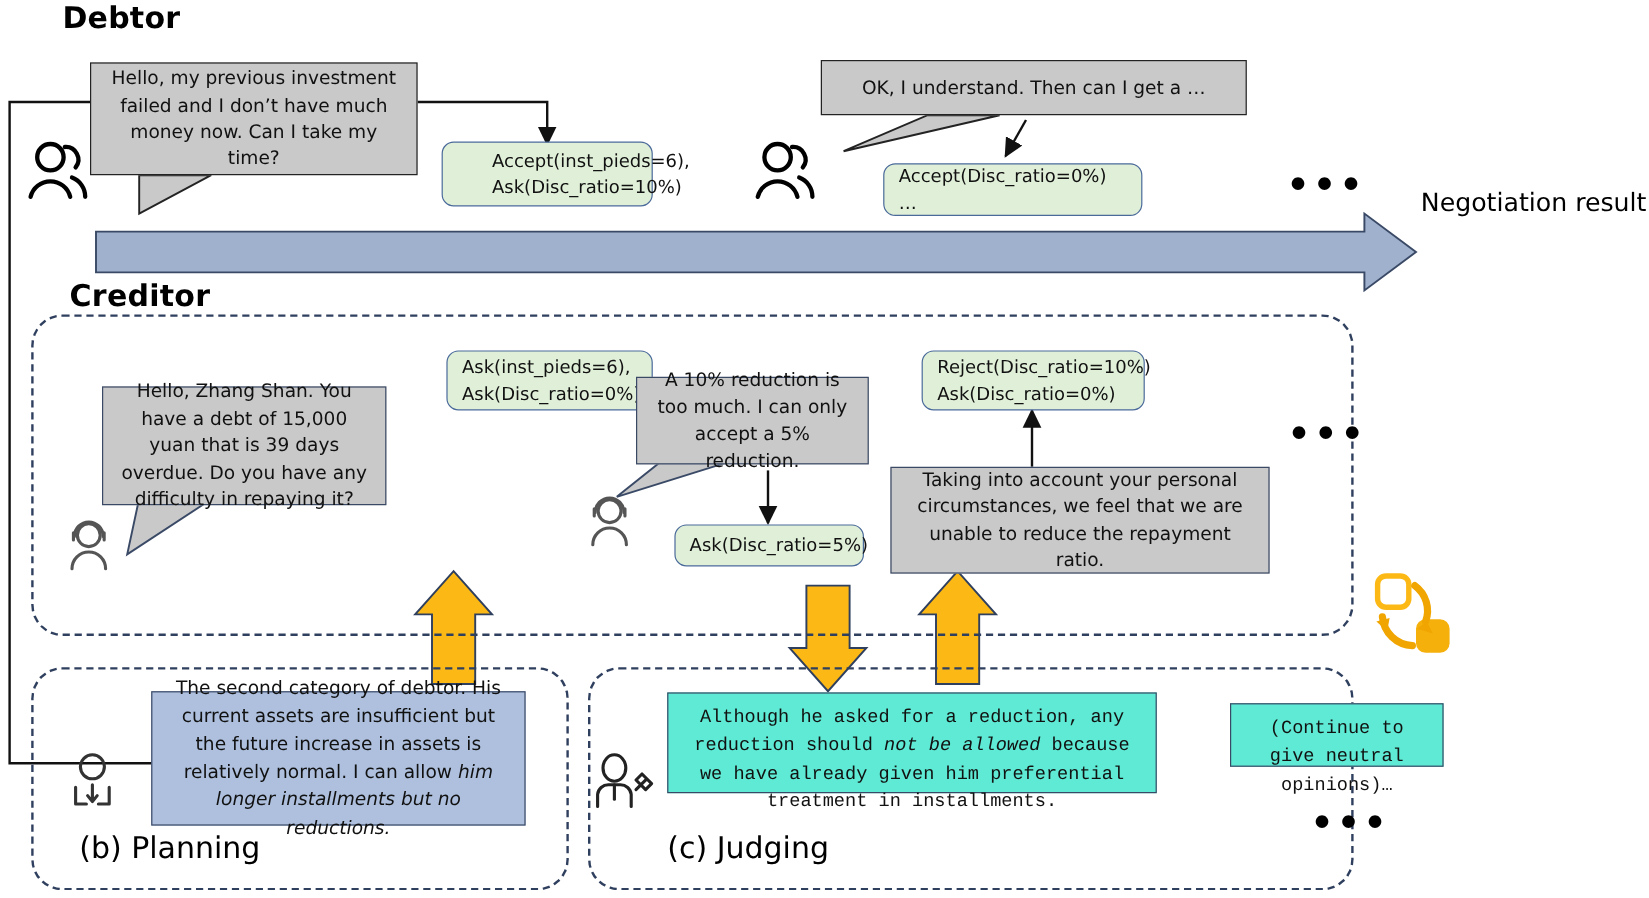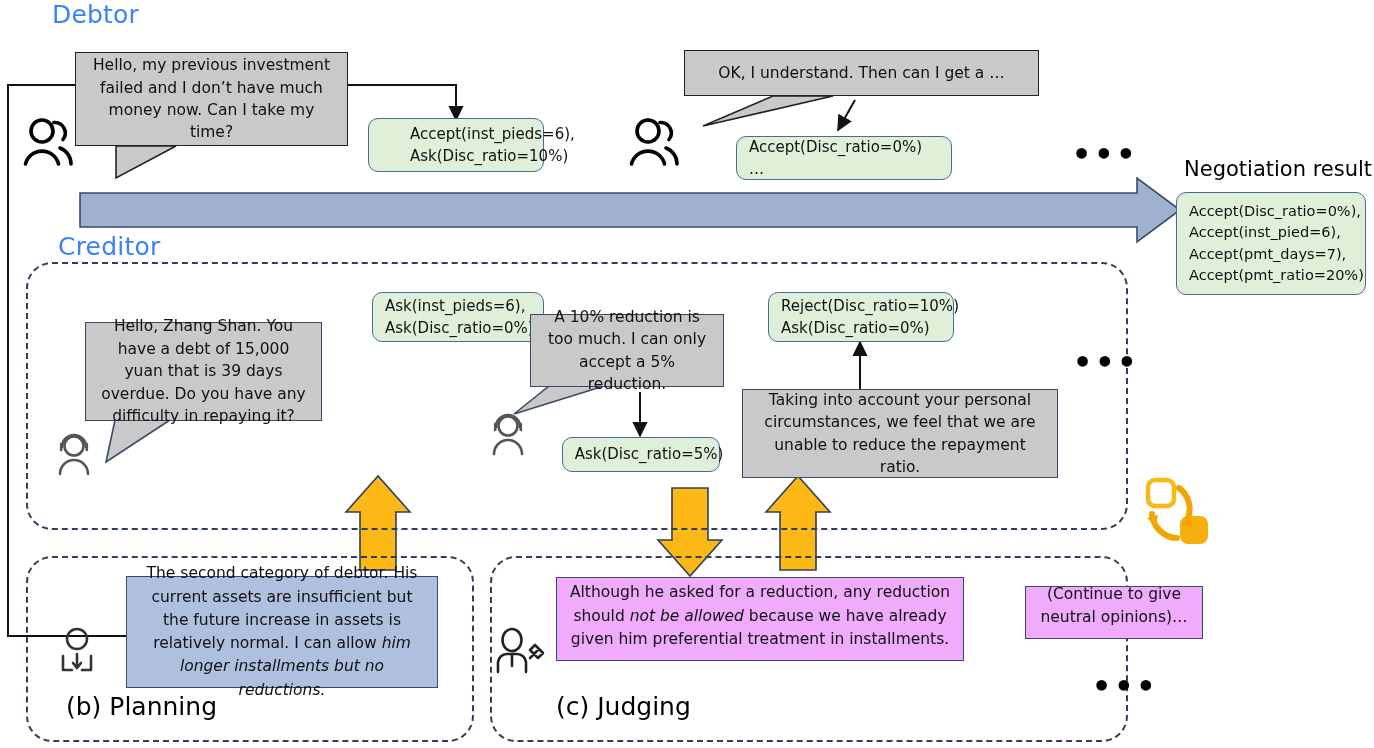--- a/index.html
+++ b/index.html
@@ -8,21 +8,21 @@
     font-family:"DejaVu Sans","Liberation Sans",sans-serif;
     color:#111;
   }
   .stage{position:absolute;left:0;top:0;width:1374px;height:748px;}
   svg.layer{position:absolute;left:0;top:0;width:1374px;height:748px;pointer-events:none;}
 
   .node{position:absolute;box-sizing:border-box;}
 
   
   .role-title{
-    font-weight:400;font-size:25px;letter-spacing:.2px;color:#3b82f6;
+    font-weight:700;font-size:25px;letter-spacing:.2px;color:#000000;
     white-space:nowrap;
   }
   .section-title{
     font-size:25px;color:#000;white-space:nowrap;
   }
   .side-title{font-size:21px;color:#000;white-space:nowrap;}
 
   
   .bubble{
     background:#c9c9c9;border:1.6px solid #232323;
@@ -40,23 +40,23 @@
   .act.ctr{align-items:center;}
 
   
   .plan{
     background:#aec0de;border:1.6px solid #3a4a66;
     font-size:15.5px;line-height:1.5;padding:9px 12px;text-align:center;
     display:flex;align-items:center;justify-content:center;
   }
   
   .judge{
-    background:#f0abfc;border:1.6px solid #3a4a66;
+    background:#5eead4;border:1.6px solid #3a4a66;
     font-size:15.5px;line-height:1.5;padding:9px 12px;text-align:center;
-    display:flex;align-items:flex-end;justify-content:center;
+    display:flex;align-items:flex-start;justify-content:center;font-family:Liberation Mono, monospace;
   }
   .judge.small{font-size:15.5px;}
 
   i.em{font-style:italic;}
 
   
   .frame{
     border:2px dashed #2f3f5e;border-radius:26px;background:transparent;
   }
 
@@ -160,24 +160,20 @@
 Ask(Disc_ratio=10%)</div>
 
   <div class="node bubble" style="left:684px;top:50px;width:355px;height:46px;">OK, I understand. Then can I get a …</div>
 
   <div class="node act ctr" style="left:736px;top:136px;width:216px;height:44px;">Accept(Disc_ratio=0%) …</div>
 
   <div class="node dots" style="left:1072px;top:140px;">•••</div>
 
   <div class="node side-title" style="left:1184px;top:157px;">Negotiation result</div>
 
-  <div class="node act" style="left:1176px;top:192px;width:190px;height:103px;white-space:pre-line;font-size:14.5px;line-height:1.45;">Accept(Disc_ratio=0%),
-Accept(inst_pied=6),
-Accept(pmt_days=7),
-Accept(pmt_ratio=20%)</div>
 
   <div class="node frame" style="left:26px;top:262px;width:1102px;height:268px;"></div>
 
 
   <div class="node bubble navy" style="left:85px;top:322px;width:237px;height:99px;">Hello, Zhang Shan. You have a debt of 15,000 yuan that is 39 days overdue. Do you have any difficulty in repaying it?</div>
 
   <div class="node act" style="left:336px;top:292px;width:172px;height:50px;white-space:pre-line;margin-left:36px;">Ask(inst_pieds=6),
 Ask(Disc_ratio=0%)</div>
 
   <div class="node bubble navy" style="left:530px;top:314px;width:194px;height:73px;">A 10% reduction is too much. I can only accept a 5% reduction.</div>

